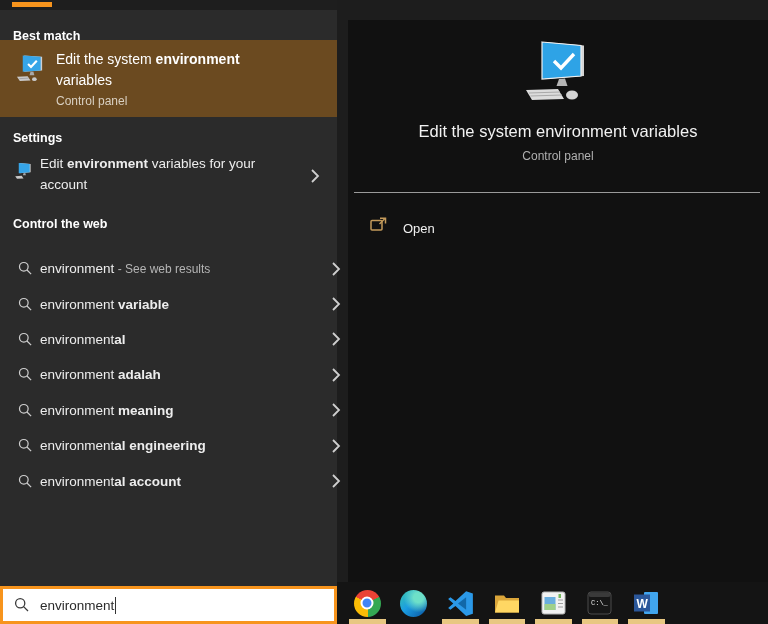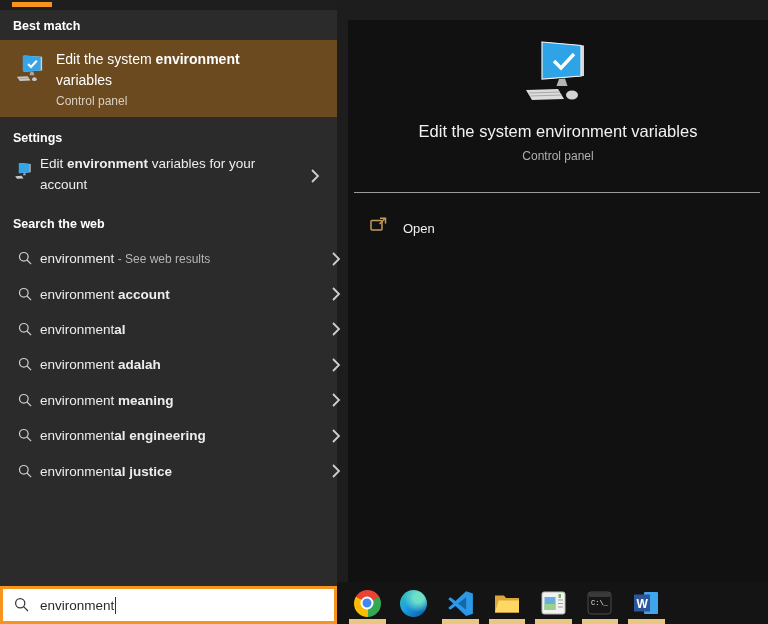--- a/index.html
+++ b/index.html
@@ -5,37 +5,37 @@
   * { margin:0; padding:0; box-sizing:border-box; }
   body { font-family:"Liberation Sans", sans-serif; background:#000; }
   .screen { position:relative; width:768px; height:624px; background:#1d1d1d; overflow:hidden; }
 
   
   .left-panel { position:absolute; left:0; top:0; width:337px; height:624px; background:#2b2b2b; }
   .tabs-strip { position:absolute; left:0; top:0; width:100%; height:10px; background:#1e1e1e; }
   .tab-indicator { position:absolute; left:12px; top:2px; width:40px; height:5px; background:#f7941d; }
 
   .section-header { position:absolute; left:13px; color:#ffffff; font-size:12.5px; font-weight:bold; }
-  .hdr-best { top:19px; }
+  .hdr-best { top:29px; }
   .hdr-settings { top:131px; }
   .hdr-web { top:217px; }
 
   .best-match-item { position:absolute; left:0; top:40px; width:337px; height:77px; background:#6b4a20; cursor:pointer; }
   .bm-icon { position:absolute; left:15px; top:12px; }
   .bm-text { position:absolute; left:56px; top:9px; width:215px; color:#fff; font-size:14px; line-height:21px; }
   .bm-sub { position:absolute; left:56px; top:54px; color:#d9d0c2; font-size:12px; }
 
   .settings-item { position:absolute; left:0; top:150px; width:337px; height:52px; cursor:pointer; }
   .st-icon { position:absolute; left:14px; top:11px; }
   .st-text { position:absolute; left:40px; top:3px; width:245px; color:#ededed; font-size:13.5px; line-height:21px; }
 
   .b { font-weight:bold; }
   .m { font-size:12px; color:#b5b5b5; }
 
-  .web-list { position:absolute; left:0; top:241px; width:358px; }
+  .web-list { position:absolute; left:0; top:251px; width:358px; }
   .web-row { position:relative; height:35.4px; display:flex; align-items:center; padding-left:18px; cursor:pointer; }
   .row-icon { display:flex; width:15px; }
   .row-text { margin-left:7px; color:#ededed; font-size:13.5px; white-space:nowrap; }
   .chev { position:absolute; right:17px; top:50%; transform:translateY(-50%); display:flex; }
 
   .search-box { position:absolute; left:0; top:586px; width:337px; height:38px; background:#ffffff; border:3px solid #f7941d; display:flex; align-items:center; padding-left:11px; cursor:text; }
   .sb-text { margin-left:10px; color:#2b2b2b; font-size:13.5px; }
   .caret { display:inline-block; width:1px; height:17px; background:#333; margin-left:1px; vertical-align:middle; animation:blink 1s step-end infinite; }
   @keyframes blink { 50% { opacity:0; } }
 
@@ -97,21 +97,21 @@
         </svg>
       </span>
       <div class="st-text"><span>Edit </span><span class="b">environment</span><span> variables for your account</span></div>
       <span class="chev">
         <svg width="10" height="16" viewBox="0 0 10 16">
             <path d="M2 2 L8 8 L2 14" stroke="#cfcfcf" stroke-width="1.8" fill="none"></path>
           </svg>
       </span>
     </div>
 
-    <div class="section-header hdr-web">Search the web</div>
+    <div class="section-header hdr-web">Control the web</div>
 
     <div class="web-list">
         <div class="web-row">
           <span class="row-icon">
             <svg width="15" height="15" viewBox="0 0 16 16">
               <circle cx="6.2" cy="6.2" r="4.6" stroke="#cfcfcf" stroke-width="1.3" fill="none"></circle>
               <line x1="9.6" y1="9.6" x2="14" y2="14" stroke="#cfcfcf" stroke-width="1.3"></line>
             </svg>
           </span>
           <span class="row-text"><span>environment</span><span class="m"> - See web results</span></span>
@@ -121,21 +121,21 @@
             </svg>
           </span>
         </div>
         <div class="web-row">
           <span class="row-icon">
             <svg width="15" height="15" viewBox="0 0 16 16">
               <circle cx="6.2" cy="6.2" r="4.6" stroke="#cfcfcf" stroke-width="1.3" fill="none"></circle>
               <line x1="9.6" y1="9.6" x2="14" y2="14" stroke="#cfcfcf" stroke-width="1.3"></line>
             </svg>
           </span>
-          <span class="row-text"><span>environment </span><span class="b">account</span></span>
+          <span class="row-text"><span>environment </span><span class="b">variable</span></span>
           <span class="chev">
             <svg width="10" height="16" viewBox="0 0 10 16">
               <path d="M2 2 L8 8 L2 14" stroke="#cfcfcf" stroke-width="1.8" fill="none"></path>
             </svg>
           </span>
         </div>
         <div class="web-row">
           <span class="row-icon">
             <svg width="15" height="15" viewBox="0 0 16 16">
               <circle cx="6.2" cy="6.2" r="4.6" stroke="#cfcfcf" stroke-width="1.3" fill="none"></circle>
@@ -191,21 +191,21 @@
             </svg>
           </span>
         </div>
         <div class="web-row">
           <span class="row-icon">
             <svg width="15" height="15" viewBox="0 0 16 16">
               <circle cx="6.2" cy="6.2" r="4.6" stroke="#cfcfcf" stroke-width="1.3" fill="none"></circle>
               <line x1="9.6" y1="9.6" x2="14" y2="14" stroke="#cfcfcf" stroke-width="1.3"></line>
             </svg>
           </span>
-          <span class="row-text"><span>environment</span><span class="b">al justice</span></span>
+          <span class="row-text"><span>environment</span><span class="b">al account</span></span>
           <span class="chev">
             <svg width="10" height="16" viewBox="0 0 10 16">
               <path d="M2 2 L8 8 L2 14" stroke="#cfcfcf" stroke-width="1.8" fill="none"></path>
             </svg>
           </span>
         </div>
       </div>
 
     <div class="search-box">
       <span style="display:flex;">

